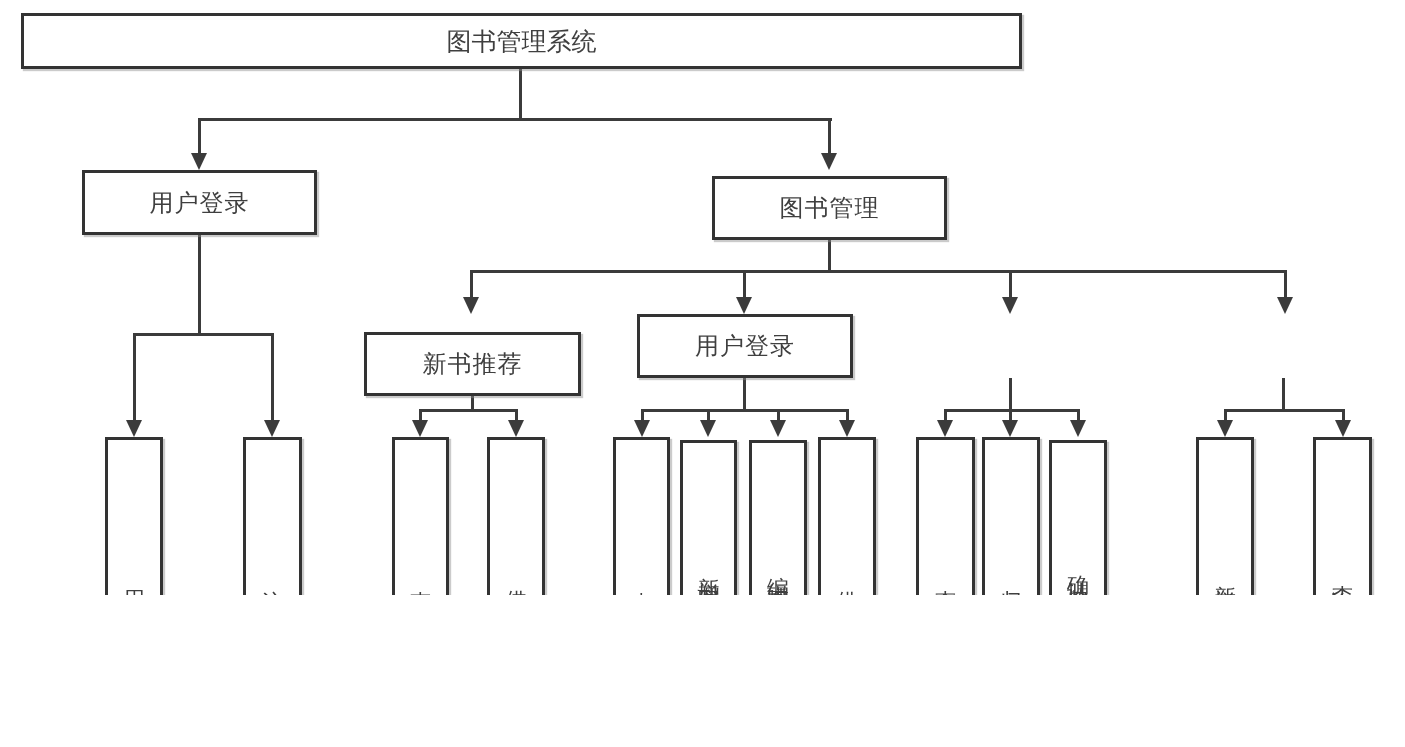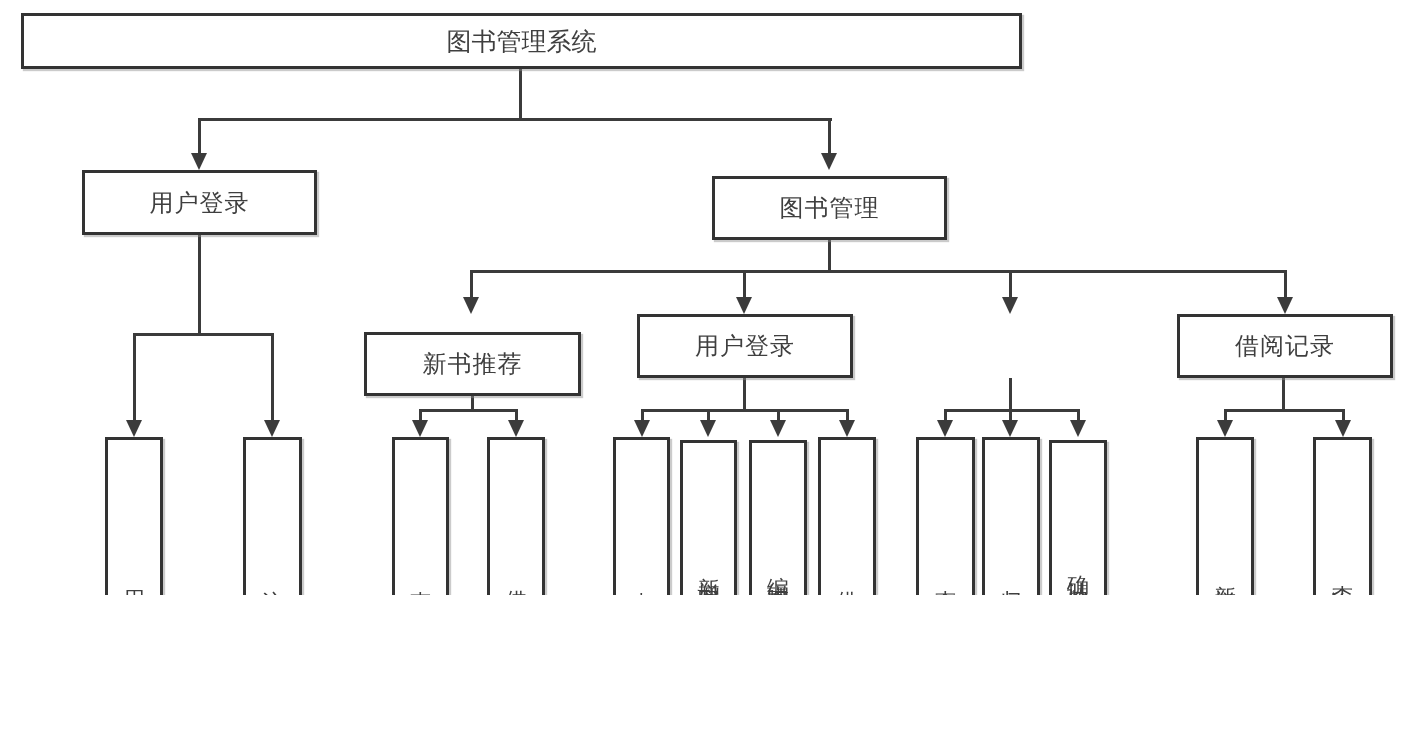--- a/index.html
+++ b/index.html
@@ -88,23 +88,20 @@
   <div class="arrowhead" style="left:1002px;top:297px;"></div>
   <div class="line" style="left:1284px;top:270px;width:3px;height:31px;"></div>
   <div class="arrowhead" style="left:1277px;top:297px;"></div>
 
   <div class="box hnode" style="left:364px;top:332px;width:217px;height:64px;justify-content:center;">
     <span>新书推荐</span>
   </div>
   <div class="box hnode" style="left:637px;top:314px;width:216px;height:64px;">
     <span>用户登录</span>
   </div>
-  <div class="box hnode" style="left:1177px;top:314px;width:216px;height:64px;">
-    <span>借阅记录</span>
-  </div>
 
   <div class="line" style="left:471px;top:378px;width:3px;height:34px;"></div>
   <div class="line" style="left:419px;top:409px;width:99px;height:3px;"></div>
   <div class="line" style="left:419px;top:409px;width:3px;height:15px;"></div>
   <div class="arrowhead" style="left:412px;top:420px;"></div>
   <div class="line" style="left:515px;top:409px;width:3px;height:15px;"></div>
   <div class="arrowhead" style="left:508px;top:420px;"></div>
 
   <div class="line" style="left:743px;top:378px;width:3px;height:34px;"></div>
   <div class="line" style="left:641px;top:409px;width:208px;height:3px;"></div>

